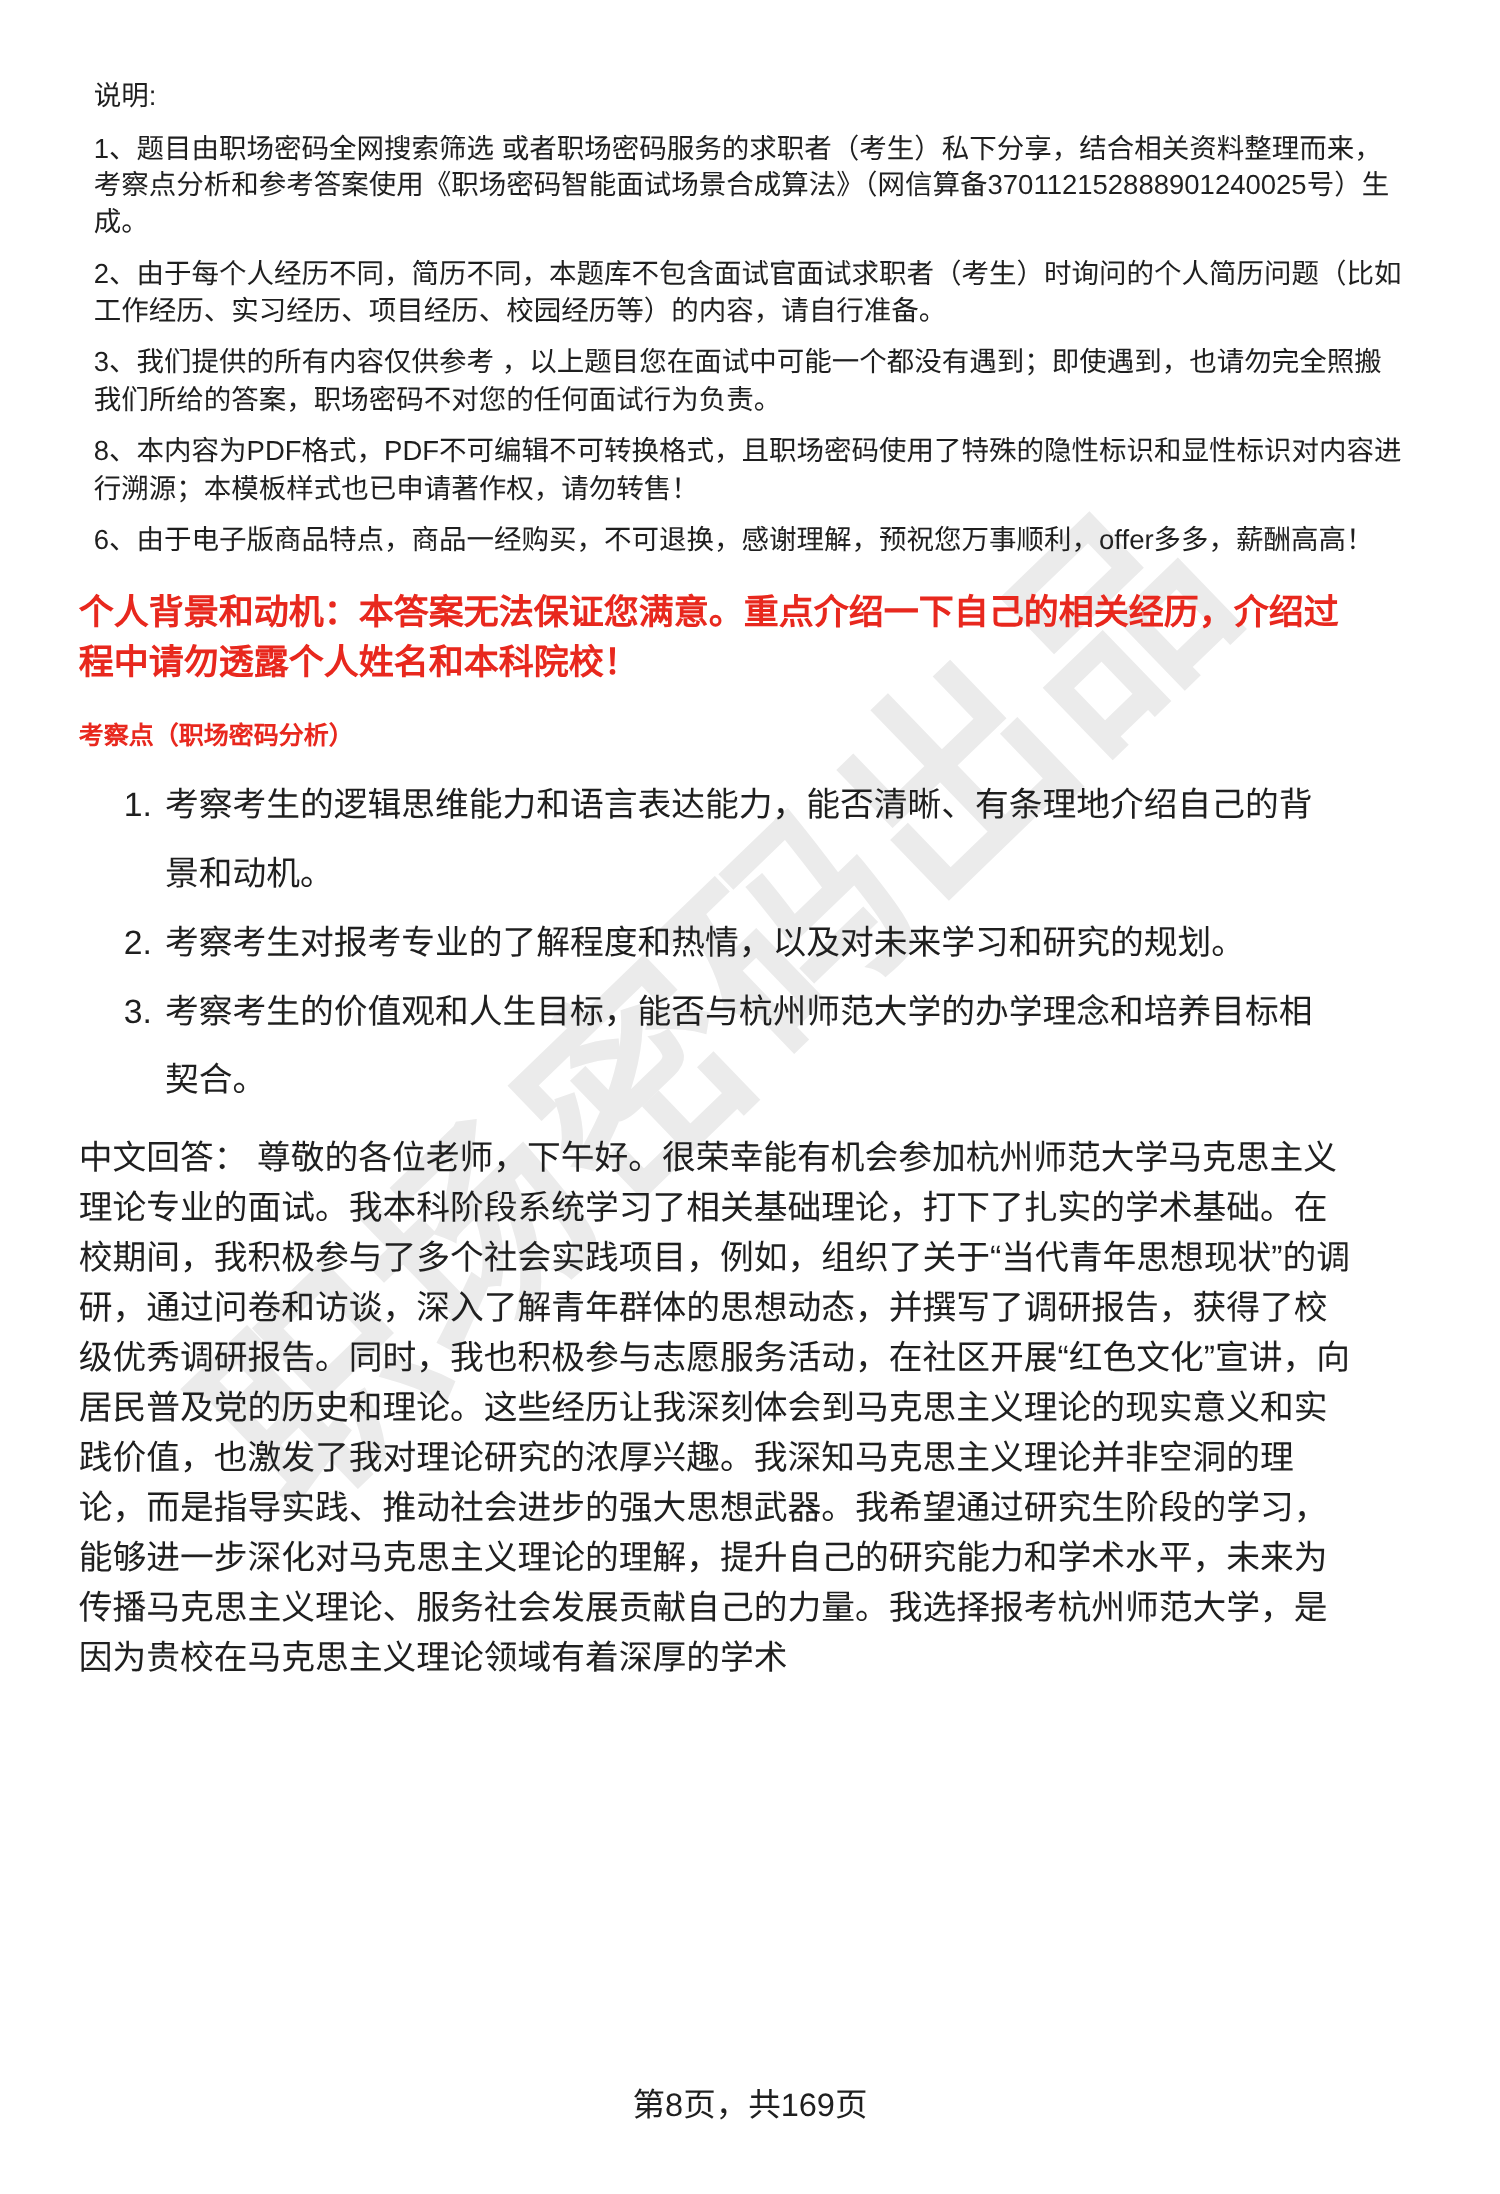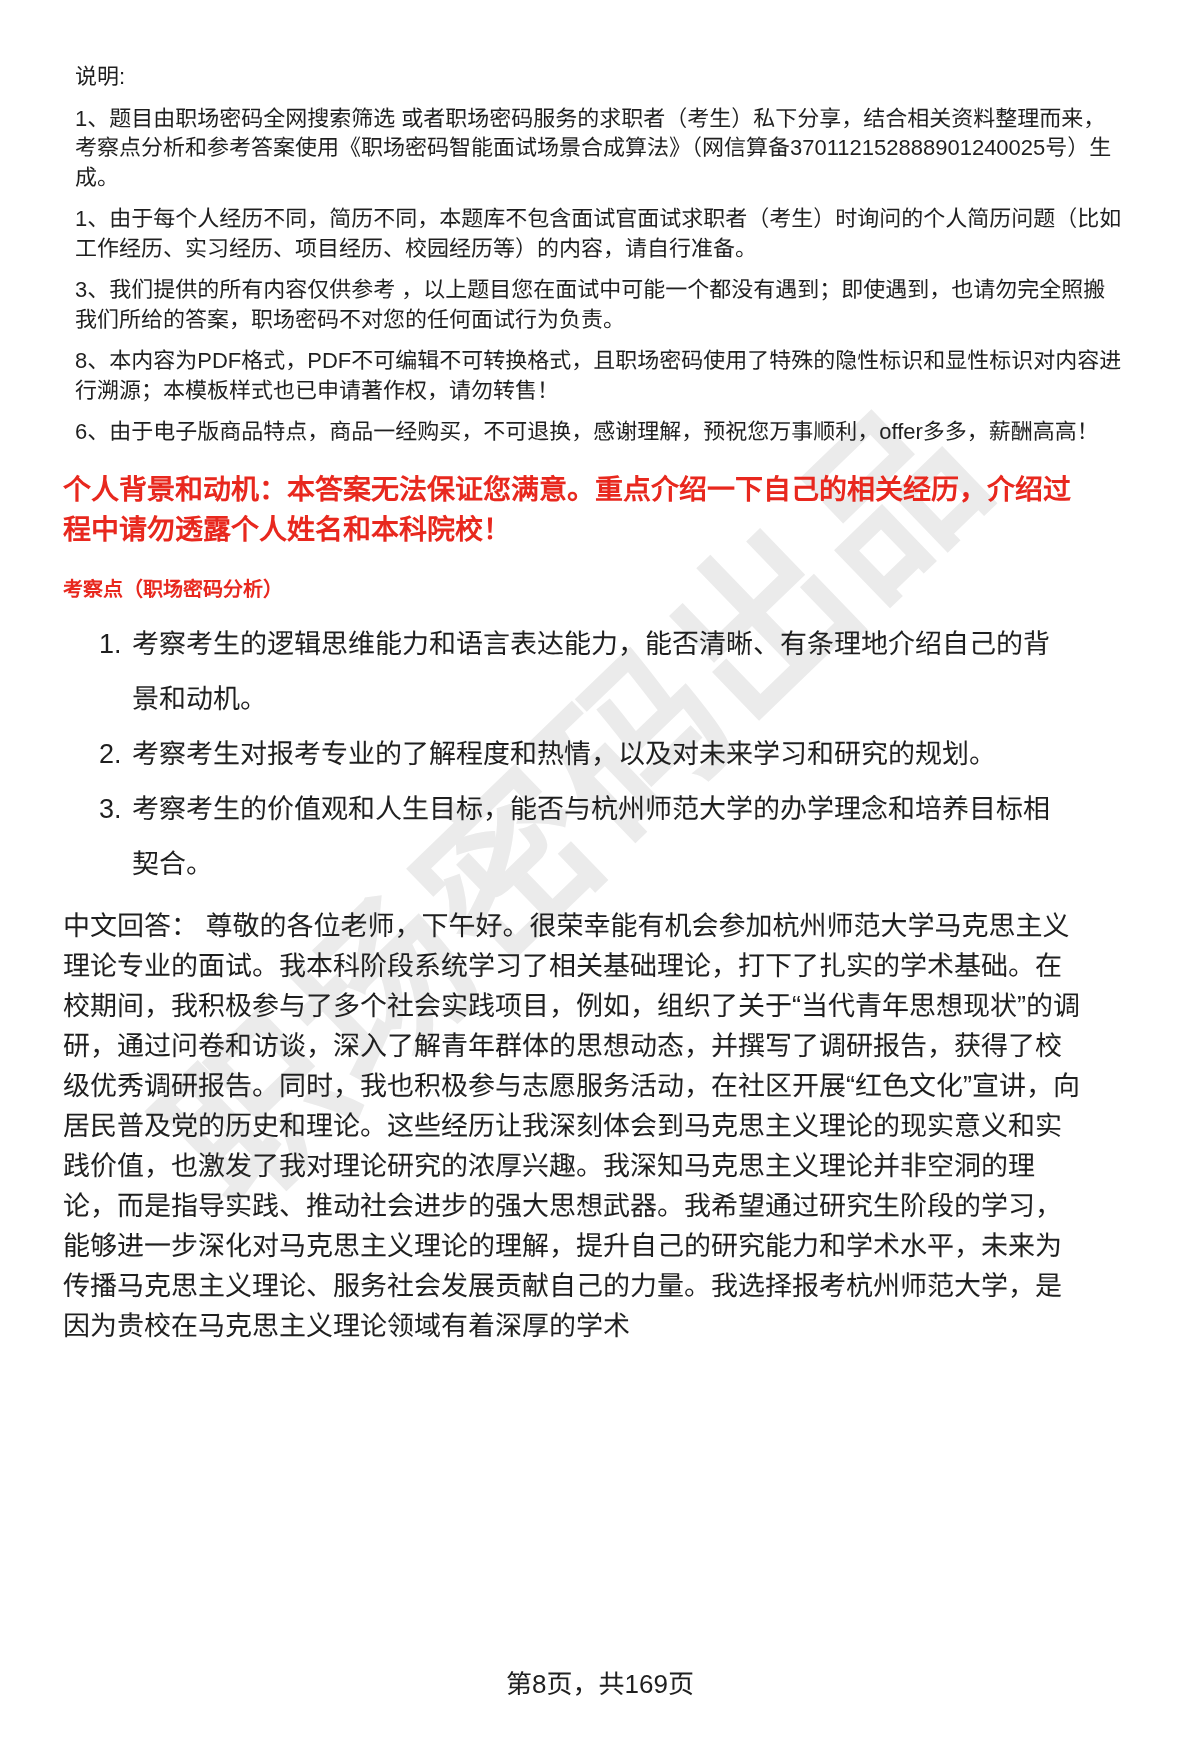--- a/index.html
+++ b/index.html
@@ -89,21 +89,21 @@
 </head>
 <body>
 
 <div class="watermark">职场密码出品</div>
 
 <div class="content">
 
   <div class="notice">
     <p>说明:</p>
     <p>1、题目由职场密码全网搜索筛选 或者职场密码服务的求职者（考生）私下分享，结合相关资料整理而来，考察点分析和参考答案使用《职场密码智能面试场景合成算法》（网信算备370112152888901240025号）生成。</p>
-    <p>1、由于每个人经历不同，简历不同，本题库不包含面试官面试求职者（考生）时询问的个人简历问题（比如工作经历、实习经历、项目经历、校园经历等）的内容，请自行准备。</p>
+    <p>2、由于每个人经历不同，简历不同，本题库不包含面试官面试求职者（考生）时询问的个人简历问题（比如工作经历、实习经历、项目经历、校园经历等）的内容，请自行准备。</p>
     <p>3、我们提供的所有内容仅供参考 ，以上题目您在面试中可能一个都没有遇到；即使遇到，也请勿完全照搬我们所给的答案，职场密码不对您的任何面试行为负责。</p>
     <p>8、本内容为PDF格式，PDF不可编辑不可转换格式，且职场密码使用了特殊的隐性标识和显性标识对内容进行溯源；本模板样式也已申请著作权，请勿转售！</p>
     <p>6、由于电子版商品特点，商品一经购买，不可退换，感谢理解，预祝您万事顺利，offer多多，薪酬高高！</p>
   </div>
 
   <div class="question-heading">个人背景和动机：本答案无法保证您满意。重点介绍一下自己的相关经历，介绍过程中请勿透露个人姓名和本科院校！</div>
 
   <div class="analysis-heading">考察点（职场密码分析）</div>
 
   <ol class="analysis-list">

